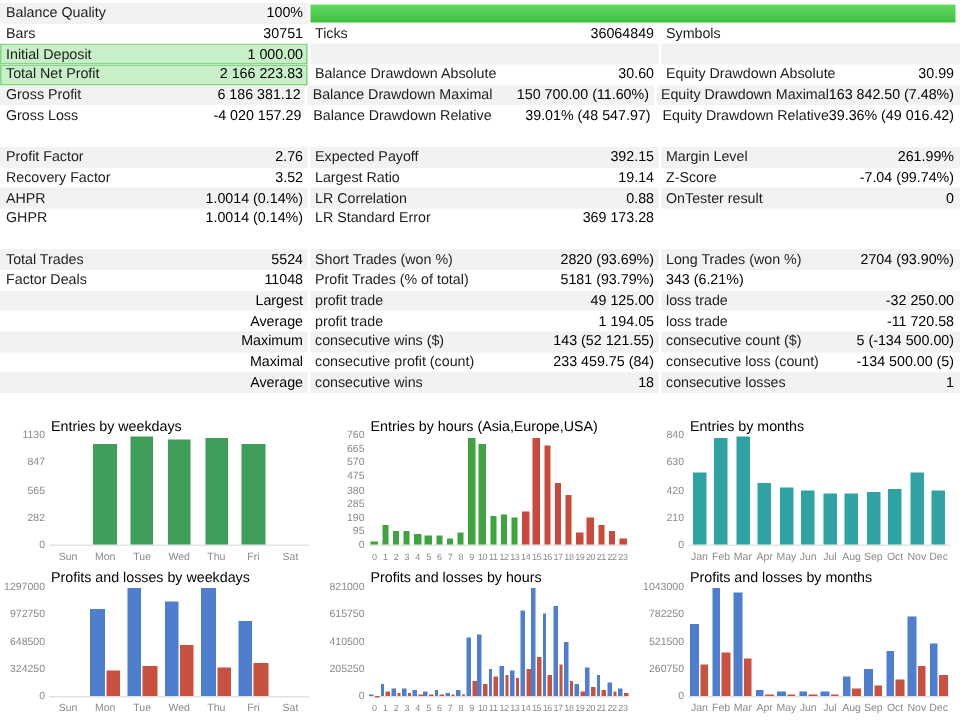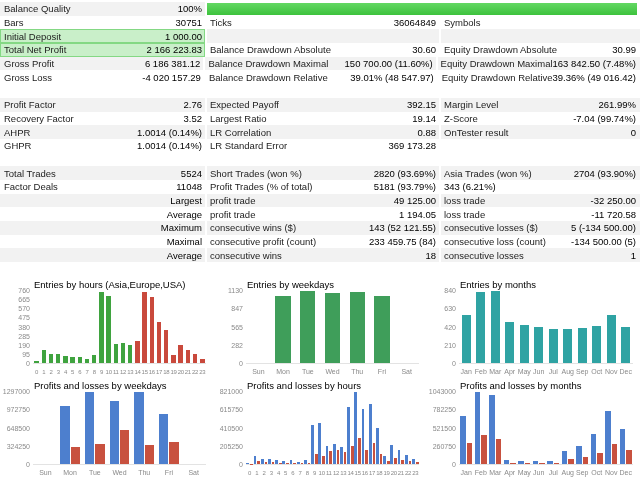--- a/index.html
+++ b/index.html
@@ -169,21 +169,21 @@
     <div class="srow shaded">
       <div class="cellL">
         <span class="lbl">Total Trades</span>
         <span class="val">5524</span>
       </div>
       <div class="cellM">
         <span class="lbl">Short Trades (won %)</span>
         <span class="val">2820 (93.69%)</span>
       </div>
       <div class="cellR">
-        <span class="lbl">Asia Trades (won %)</span>
+        <span class="lbl">Long Trades (won %)</span>
         <span class="val">2704 (93.90%)</span>
       </div>
     </div>
     <div class="srow">
       <div class="cellL">
         <span class="lbl">Factor Deals</span>
         <span class="val">11048</span>
       </div>
       <div class="cellM">
         <span class="lbl">Profit Trades (% of total)</span>
@@ -224,21 +224,21 @@
     <div class="srow shaded">
       <div class="cellL">
         <span class="lbl"></span>
         <span class="val">Maximum</span>
       </div>
       <div class="cellM">
         <span class="lbl">consecutive wins ($)</span>
         <span class="val">143 (52 121.55)</span>
       </div>
       <div class="cellR">
-        <span class="lbl">consecutive losses ($)</span>
+        <span class="lbl">consecutive count ($)</span>
         <span class="val">5 (-134 500.00)</span>
       </div>
     </div>
     <div class="srow">
       <div class="cellL">
         <span class="lbl"></span>
         <span class="val">Maximal</span>
       </div>
       <div class="cellM">
         <span class="lbl">consecutive profit (count)</span>
@@ -259,20 +259,66 @@
         <span class="val">18</span>
       </div>
       <div class="cellR">
         <span class="lbl">consecutive losses</span>
         <span class="val">1</span>
       </div>
     </div>
   </div>
 
 <div id="charts">
+  <div class="chart">
+    <div class="chart-title">Entries by weekdays</div>
+    <div class="chart-body">
+        <div class="yaxis">
+          <span class="ytick">1130</span>
+          <span class="ytick">847</span>
+          <span class="ytick">565</span>
+          <span class="ytick">282</span>
+          <span class="ytick">0</span>
+        </div>
+        <div class="plotcol">
+          <div class="bars">
+            <div class="group">
+              <div class="bar" style="height: 0%; background: rgb(63, 158, 90);"></div>
+            </div>
+            <div class="group">
+              <div class="bar" style="height: 93.3628%; background: rgb(63, 158, 90);"></div>
+            </div>
+            <div class="group">
+              <div class="bar" style="height: 100%; background: rgb(63, 158, 90);"></div>
+            </div>
+            <div class="group">
+              <div class="bar" style="height: 96.9027%; background: rgb(63, 158, 90);"></div>
+            </div>
+            <div class="group">
+              <div class="bar" style="height: 99.115%; background: rgb(63, 158, 90);"></div>
+            </div>
+            <div class="group">
+              <div class="bar" style="height: 93.8053%; background: rgb(63, 158, 90);"></div>
+            </div>
+            <div class="group">
+              <div class="bar" style="height: 0%; background: rgb(63, 158, 90);"></div>
+            </div>
+          </div>
+          <div class="xlabels">
+            <span class="xlabel">Sun</span>
+            <span class="xlabel">Mon</span>
+            <span class="xlabel">Tue</span>
+            <span class="xlabel">Wed</span>
+            <span class="xlabel">Thu</span>
+            <span class="xlabel">Fri</span>
+            <span class="xlabel">Sat</span>
+          </div>
+        </div>
+      </div>
+  </div>
   <div class="chart">
     <div class="chart-title">Entries by hours (Asia,Europe,USA)</div>
     <div class="chart-body">
         <div class="yaxis">
           <span class="ytick">760</span>
           <span class="ytick">665</span>
           <span class="ytick">570</span>
           <span class="ytick">475</span>
           <span class="ytick">380</span>
           <span class="ytick">285</span>
@@ -378,66 +424,20 @@
             <span class="xlabel">19</span>
             <span class="xlabel">20</span>
             <span class="xlabel">21</span>
             <span class="xlabel">22</span>
             <span class="xlabel">23</span>
           </div>
         </div>
       </div>
   </div>
   <div class="chart">
-    <div class="chart-title">Entries by weekdays</div>
-    <div class="chart-body">
-        <div class="yaxis">
-          <span class="ytick">1130</span>
-          <span class="ytick">847</span>
-          <span class="ytick">565</span>
-          <span class="ytick">282</span>
-          <span class="ytick">0</span>
-        </div>
-        <div class="plotcol">
-          <div class="bars">
-            <div class="group">
-              <div class="bar" style="height: 0%; background: rgb(63, 158, 90);"></div>
-            </div>
-            <div class="group">
-              <div class="bar" style="height: 93.3628%; background: rgb(63, 158, 90);"></div>
-            </div>
-            <div class="group">
-              <div class="bar" style="height: 100%; background: rgb(63, 158, 90);"></div>
-            </div>
-            <div class="group">
-              <div class="bar" style="height: 96.9027%; background: rgb(63, 158, 90);"></div>
-            </div>
-            <div class="group">
-              <div class="bar" style="height: 99.115%; background: rgb(63, 158, 90);"></div>
-            </div>
-            <div class="group">
-              <div class="bar" style="height: 93.8053%; background: rgb(63, 158, 90);"></div>
-            </div>
-            <div class="group">
-              <div class="bar" style="height: 0%; background: rgb(63, 158, 90);"></div>
-            </div>
-          </div>
-          <div class="xlabels">
-            <span class="xlabel">Sun</span>
-            <span class="xlabel">Mon</span>
-            <span class="xlabel">Tue</span>
-            <span class="xlabel">Wed</span>
-            <span class="xlabel">Thu</span>
-            <span class="xlabel">Fri</span>
-            <span class="xlabel">Sat</span>
-          </div>
-        </div>
-      </div>
-  </div>
-  <div class="chart">
     <div class="chart-title">Entries by months</div>
     <div class="chart-body">
         <div class="yaxis">
           <span class="ytick">840</span>
           <span class="ytick">630</span>
           <span class="ytick">420</span>
           <span class="ytick">210</span>
           <span class="ytick">0</span>
         </div>
         <div class="plotcol">

